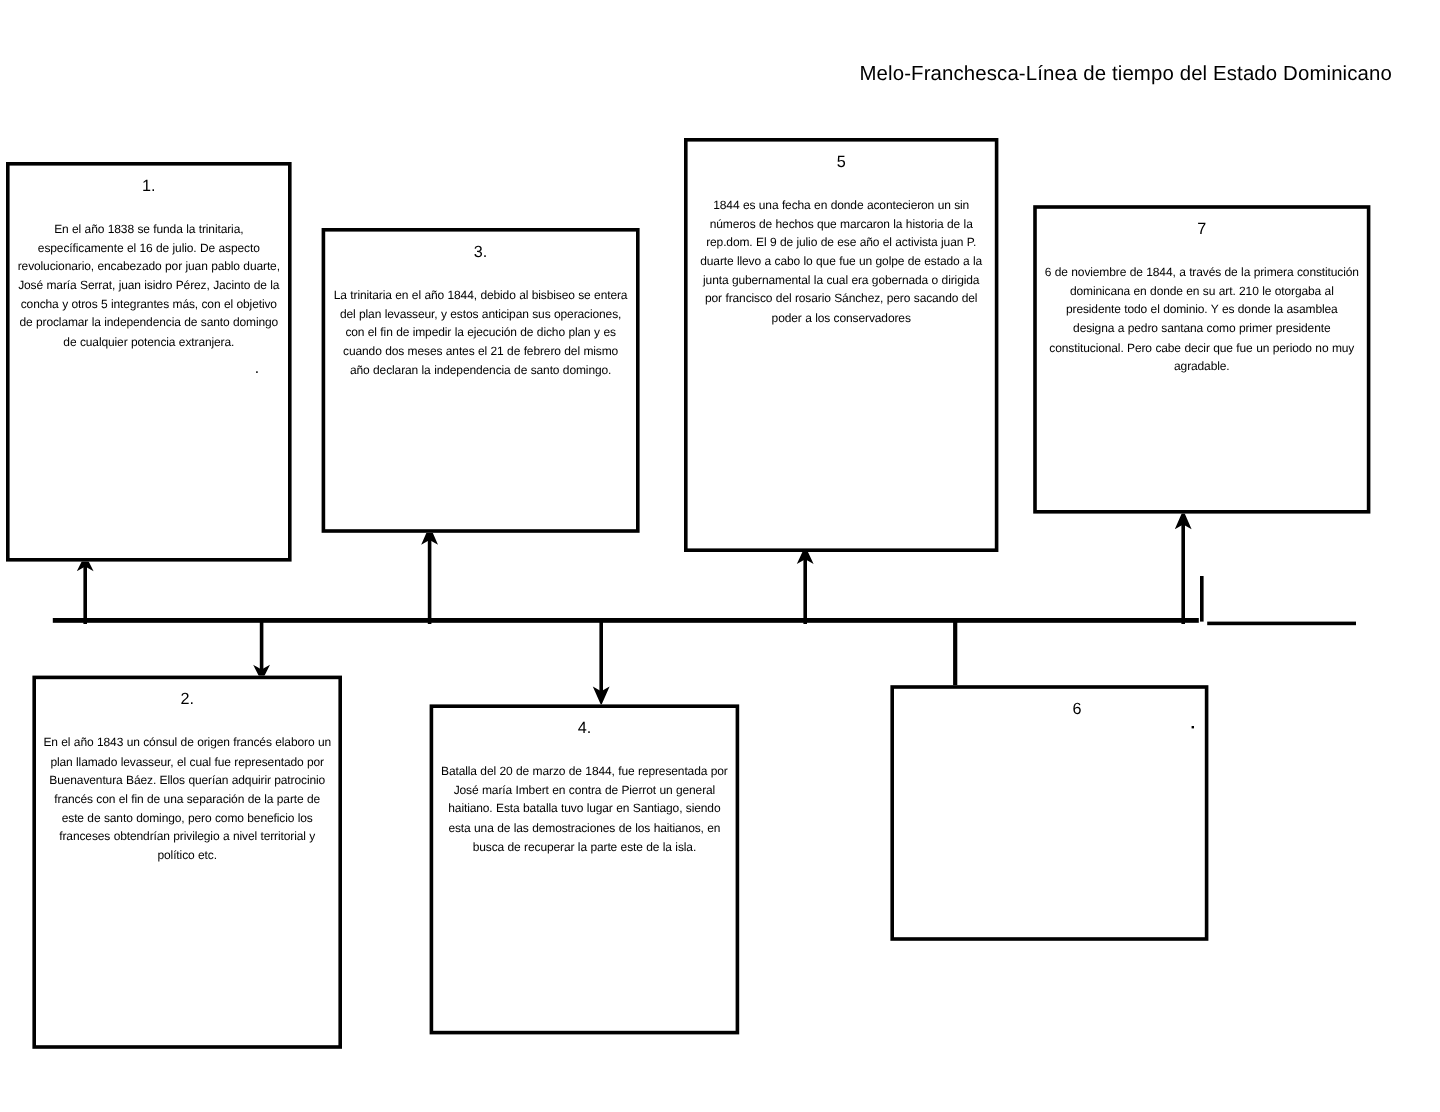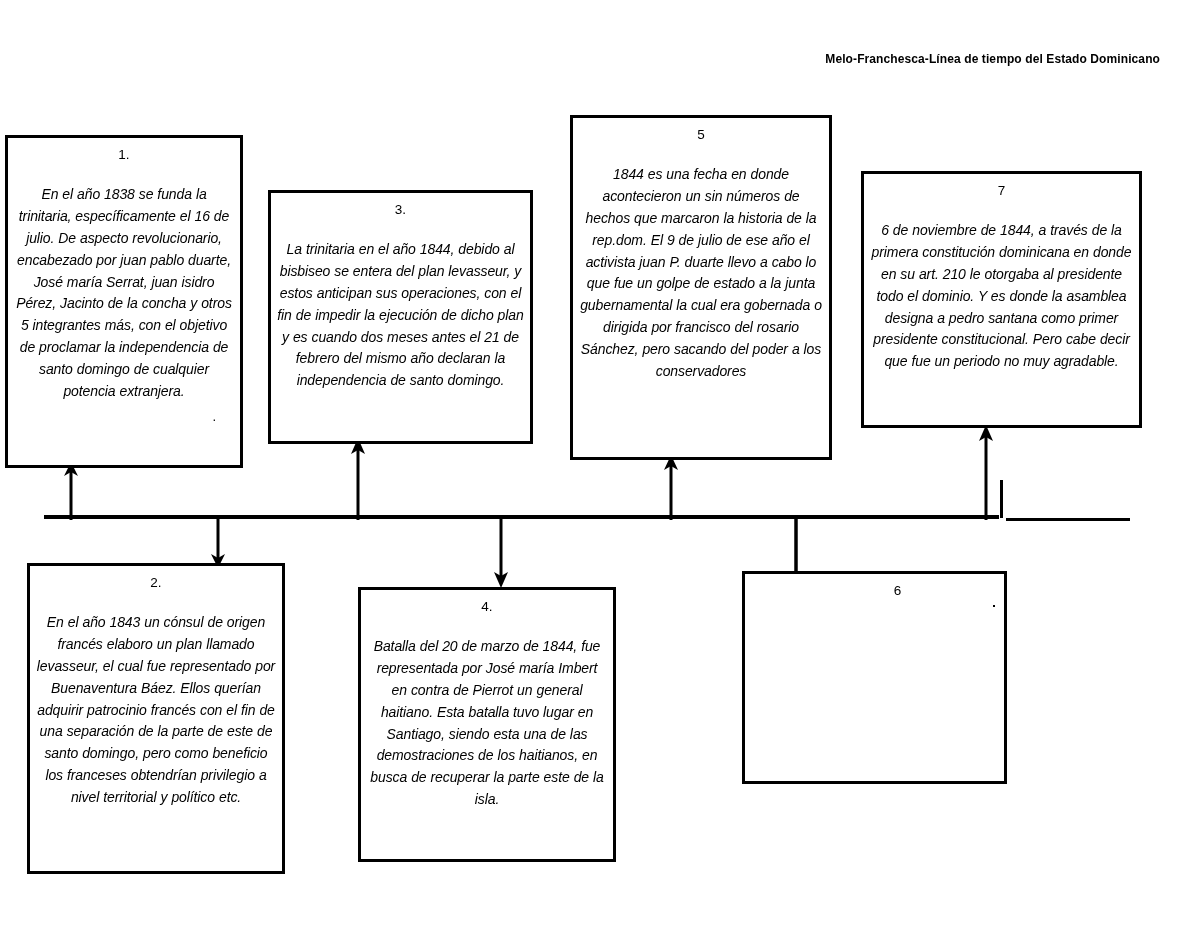--- a/index.html
+++ b/index.html
@@ -15,22 +15,22 @@
     position: relative;
     width: 1200px;
     height: 927px;
     background: #ffffff;
     overflow: hidden;
   }
   .doc-title {
     position: absolute;
     right: 40px;
     top: 52px;
-    font-size: 12px;
-    font-weight: bold;
+    font-size: 17px;
+    font-weight: normal;
     letter-spacing: 0.1px;
     white-space: nowrap;
     font-family: "Liberation Sans", sans-serif;
     margin-left: 28px;
   }
 
   
   .event-box {
     position: absolute;
     box-sizing: border-box;
@@ -42,25 +42,24 @@
   .box-num {
     font-size: 13.5px;
     line-height: 1.35;
     margin-bottom: 20px;
     font-weight: normal;
   }
   .box-num.offset-right {
     margin-left: 46px;
   }
   .box-text {
-    font-size: 14px;
+    font-size: 10px;
     line-height: 1.56;
     letter-spacing: -0.1px;
     word-spacing: 0.2px;
-    font-style: italic;
   }
   .box-trailing-dot {
     display: block;
     text-align: right;
     padding-right: 18px;
     font-size: 13px;
     line-height: 2.2;
   }
 
   

